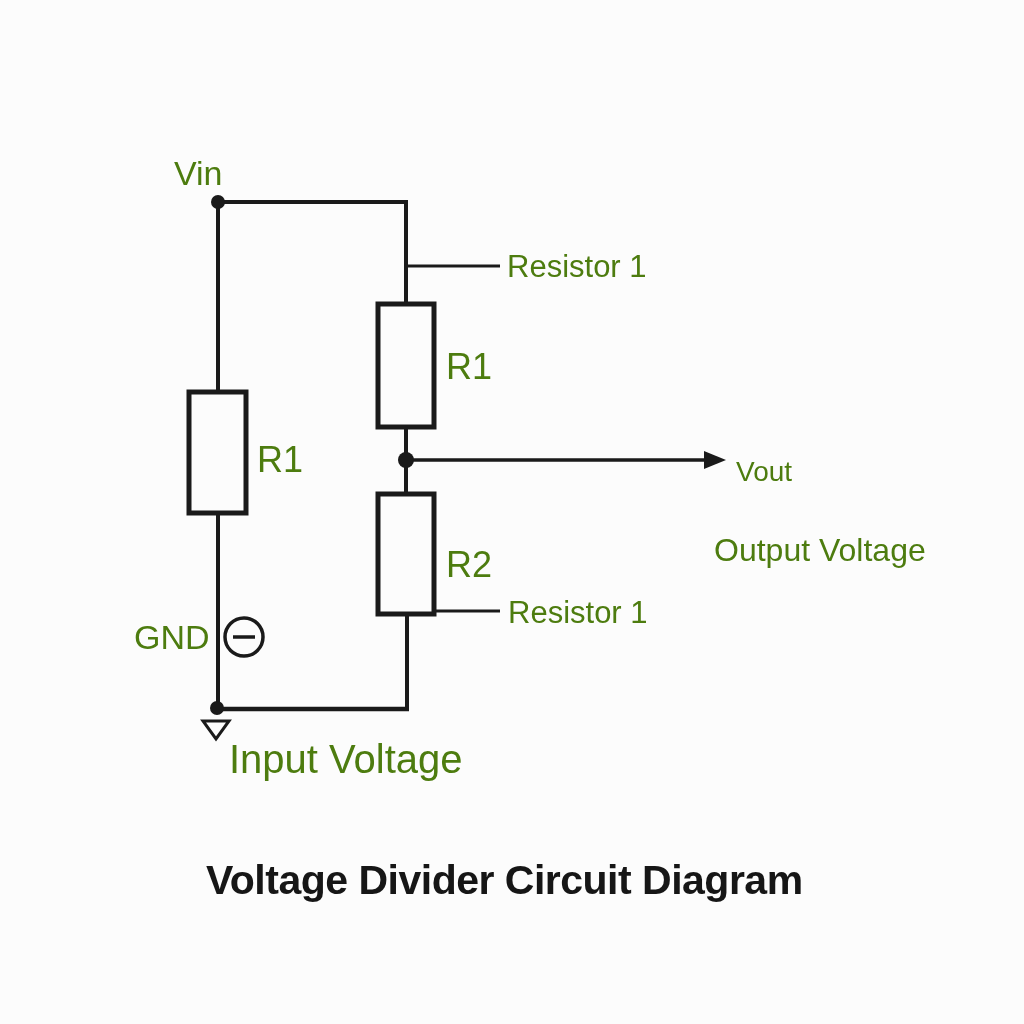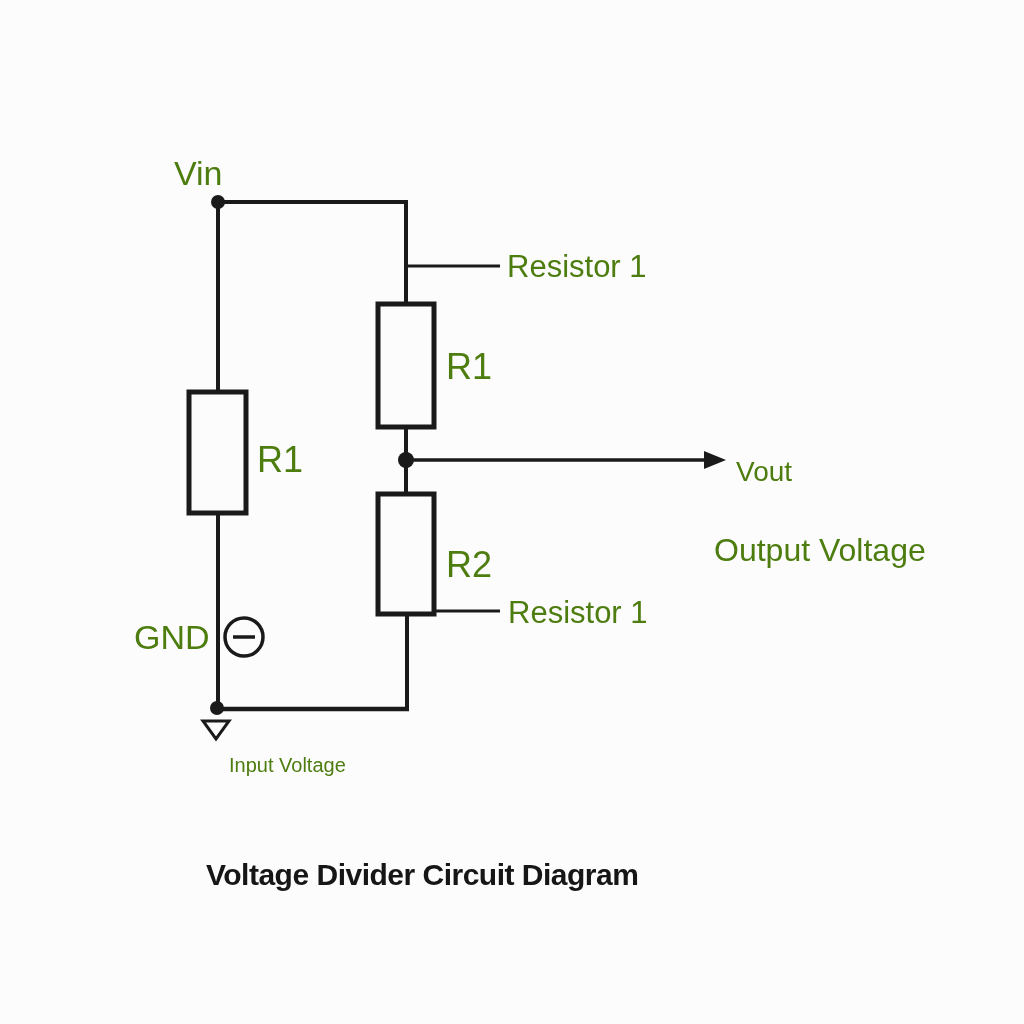--- a/index.html
+++ b/index.html
@@ -29,24 +29,24 @@
   }
   .lbl-vin            { left: 174px; top: 156px; font-size: 34px; }
   .lbl-res1-callout   { left: 507px; top: 251px; font-size: 31px; }
   .lbl-r1-branch      { left: 446px; top: 349px; font-size: 36px; }
   .lbl-vout           { left: 736px; top: 458px; font-size: 28px; }
   .lbl-r2-branch      { left: 446px; top: 535px; font-size: 36px; margin-top: 12px; }
   .lbl-output-voltage { left: 714px; top: 534px; font-size: 32px; }
   .lbl-res2-callout   { left: 508px; top: 597px; font-size: 31px; }
   .lbl-r1-left        { left: 257px; top: 442px; font-size: 36px; }
   .lbl-gnd            { left: 134px; top: 620px; font-size: 34px; text-align: right; }
-  .lbl-input-voltage  { left: 229px; top: 739px; font-size: 20px; margin-top: 16px; }
+  .lbl-input-voltage  { left: 229px; top: 739px; font-size: 40px; }
   .lbl-title {
     left: 206px; top: 860px;
-    font-size: 30px;
+    font-size: 41px;
     font-weight: bold;
     letter-spacing: -0.5px;
     color: #161616;
   }
 </style>
 </head>
 <body>
 
 <div id="canvas">
 

